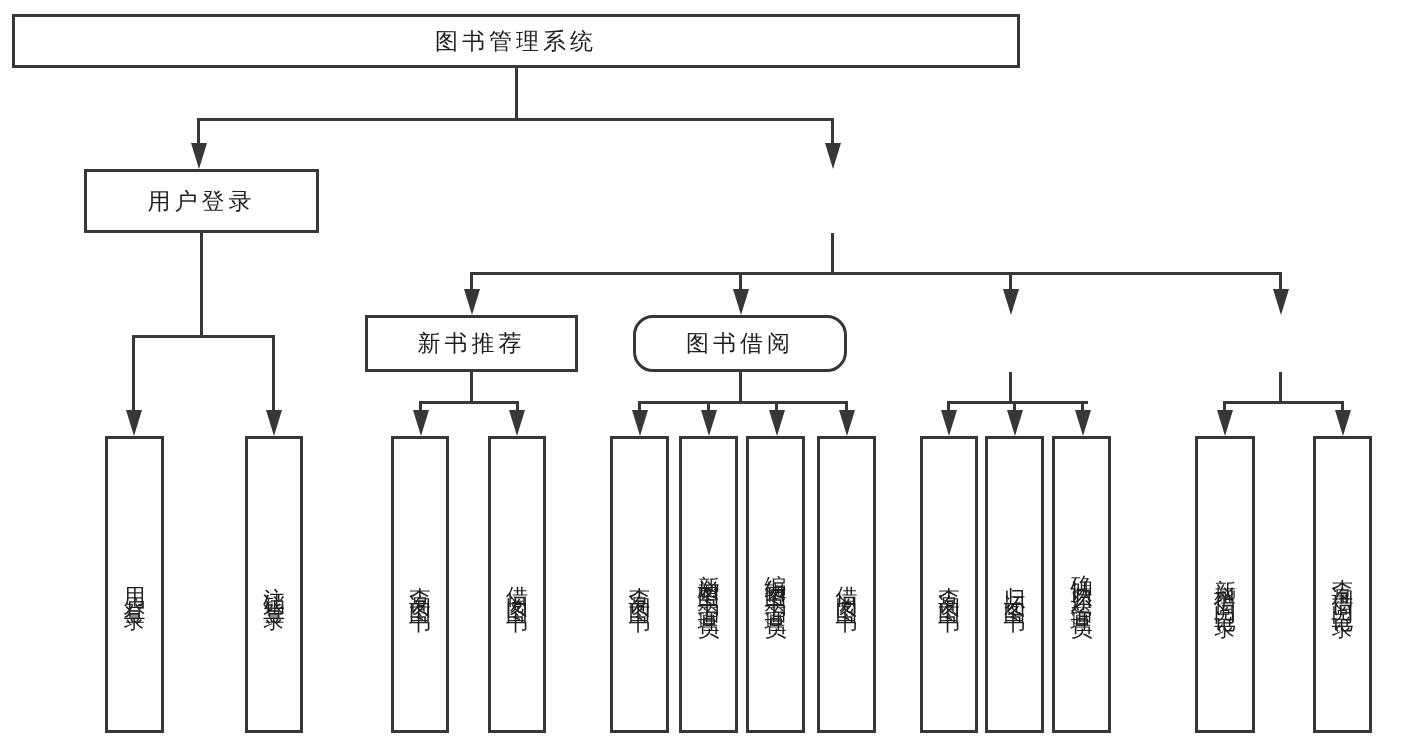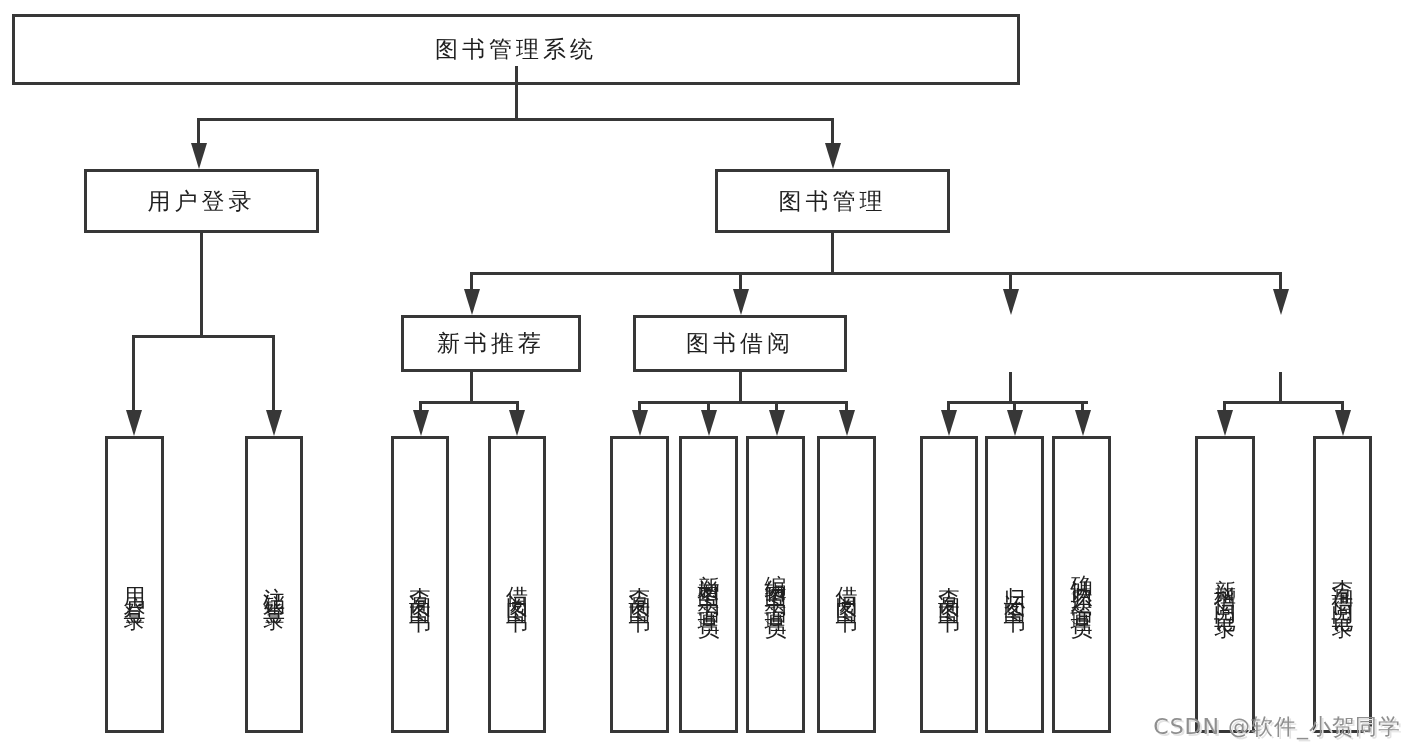--- a/index.html
+++ b/index.html
@@ -49,37 +49,34 @@
     text-shadow:2px 2px 0 #e3e3e3;
     z-index:5;
     white-space:nowrap;
   }
 </style>
 </head>
 <body>
 
 <div id="stage">
 
-  <div class="box hnode" style="left:12px;top:14px;width:1008px;height:71px;">
+  <div class="box hnode" style="left:12px;top:14px;width:1008px;height:54px;">
     <span class="lbl">图书管理系统</span>
   </div>
 
   <div class="box hnode" style="left:84px;top:169px;width:235px;height:64px;">
     <span class="lbl">用户登录</span>
   </div>
 
-  <div class="box hnode" style="left:715px;top:169px;width:235px;height:64px;">
-    <span class="lbl">图书管理</span>
-  </div>
 
-  <div class="box hnode" style="left:365px;top:315px;width:180px;height:57px;margin-left:36px;">
+  <div class="box hnode" style="left:365px;top:315px;width:213px;height:57px;">
     <span class="lbl">新书推荐</span>
   </div>
 
-  <div class="box hnode" style="left:633px;top:315px;width:214px;height:57px;">
+  <div class="box hnode" style="left:633px;top:315px;width:214px;height:57px;border-radius:20px;">
     <span class="lbl">图书借阅</span>
   </div>
 
 
 
   <div class="box vnode" style="left:105px;top:436px;width:59px;height:297px;">
     <span class="lbl">用户登录</span>
   </div>
   <div class="box vnode" style="left:245px;top:436px;width:58px;height:297px;">
     <span class="lbl">注销登录</span>
@@ -174,15 +171,14 @@
   <div class="arr" style="left:1007px;top:410px;"></div>
   <div class="arr" style="left:1075px;top:410px;"></div>
 
   <div class="vline" style="left:1279px;top:372px;height:32px;"></div>
   <div class="hline" style="left:1223px;top:401px;width:121px;"></div>
   <div class="vline" style="left:1223px;top:401px;height:15px;"></div>
   <div class="vline" style="left:1341px;top:401px;height:15px;"></div>
   <div class="arr" style="left:1217px;top:410px;"></div>
   <div class="arr" style="left:1335px;top:410px;"></div>
 
-  <div id="watermark">CSDN @软件_小贺同学</div>
 
 </div>
 
 </body></html>

